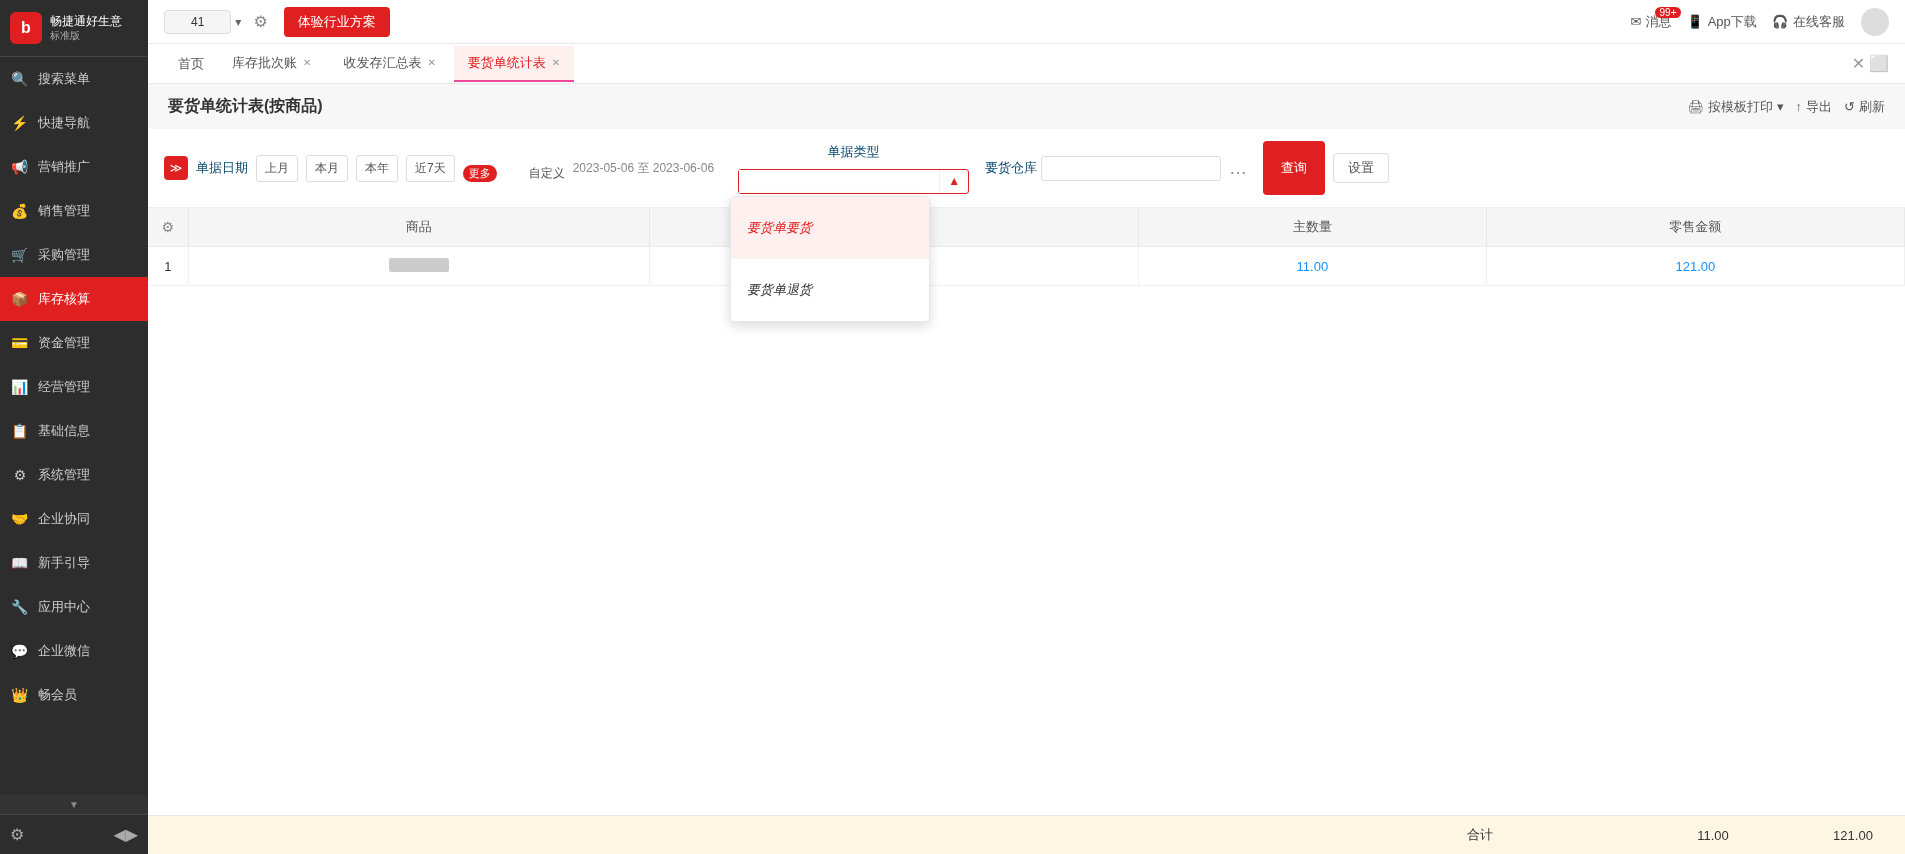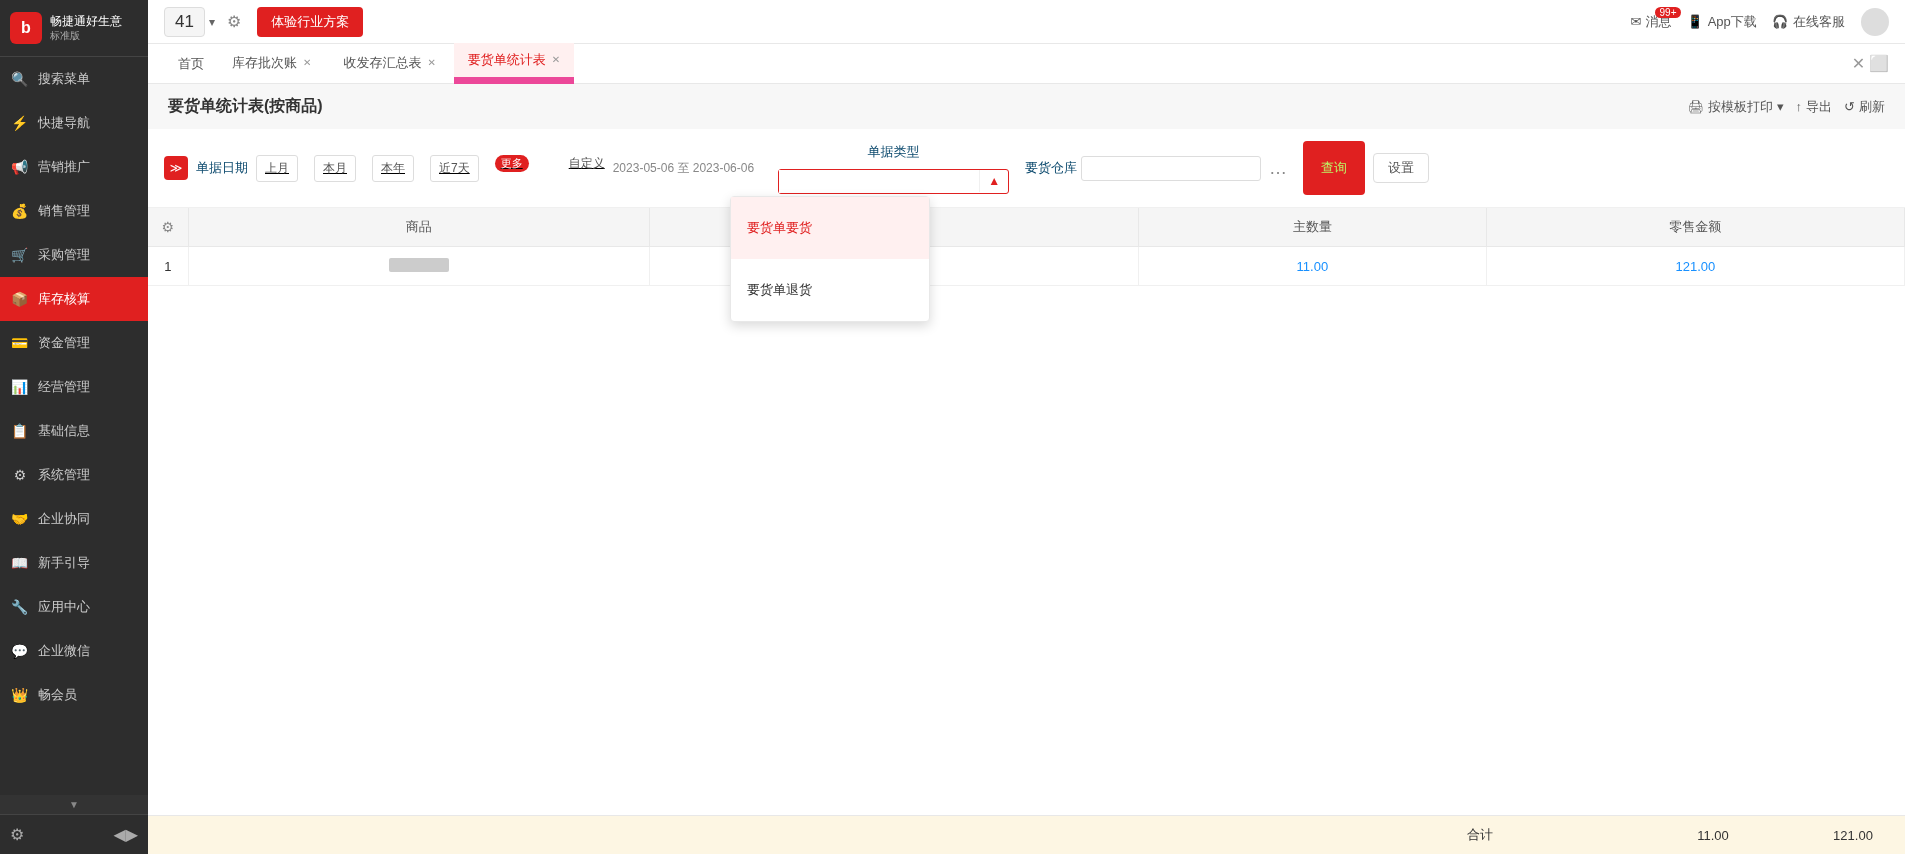--- a/index.html
+++ b/index.html
@@ -110,22 +110,22 @@
     }
     .topbar-left {
       display: flex;
       align-items: center;
       flex: 1;
     }
     .topbar-number {
       background: #f5f5f5;
       border: 1px solid #ddd;
       border-radius: 4px;
-      padding: 4px 10px;
-      font-size: 17px;
+      padding: 4px 26px;
+      font-size: 12px;
       color: #333;
       margin-right: 4px;
     }
     .topbar-dropdown {
       border: none;
       background: transparent;
       cursor: pointer;
       color: #666;
       font-size: 12px;
       margin-right: 12px;
@@ -194,21 +194,21 @@
       cursor: pointer;
       font-size: 13px;
       color: #555;
       border-bottom: 2px solid transparent;
       white-space: nowrap;
       margin-right: 4px;
     }
     .tab.active {
       color: #e02020;
       background: #fff0f0;
-      border-bottom: 8px solid #ec4899;
+      border-bottom: 2px solid #ec4899;
       justify-content: space-between;
     }
     .tab .close-icon {
       margin-left: 6px;
       color: #999;
       font-size: 10px;
     }
     .tab-home {
       color: #555;
       font-size: 13px;
@@ -280,23 +280,22 @@
       flex-shrink: 0;
     }
     .filter-label {
       font-size: 13px;
       color: #0c4a6e;
       white-space: nowrap;
       text-align: center;
     }
     .filter-date-group {
       display: flex;
-      align-items: flex-start;
-      gap: 16px;
-      text-decoration: underline;
+      align-items: flex-end;
+      gap: 8px;
     }
     .filter-date-btn {
       padding: 4px 8px;
       border: 1px solid #ddd;
       border-radius: 3px;
       cursor: pointer;
       font-size: 12px;
       color: #555;
       background: #fff;
     }
@@ -363,21 +362,21 @@
       outline: none;
     }
     .filter-more-dots {
       color: #888;
       cursor: pointer;
       font-size: 18px;
       margin-left: 4px;
     }
     .btn-query {
       background: #e02020;
-      color: #bef264;
+      color: #ffffff;
       border: none;
       border-radius: 4px;
       padding: 18px 18px;
       font-size: 13px;
       cursor: pointer;
       margin-left: 8px;
     }
     .btn-settings {
       background: #fff;
       color: #555;
@@ -396,20 +395,21 @@
       border-radius: 4px;
       box-shadow: 0 4px 12px rgba(0,0,0,0.15);
       z-index: 100;
       min-width: 200px;
     }
     .dropdown-item {
       padding: 22px 16px;
       cursor: pointer;
       font-size: 13px;
       color: #333;
+      font-style: italic;
     }
     .dropdown-item.selected { background: #fff0f0; color: #e02020; }
 
     
     .table-container {
       flex: 1;
       overflow: auto;
       background: #fff;
       position: relative;
     }

